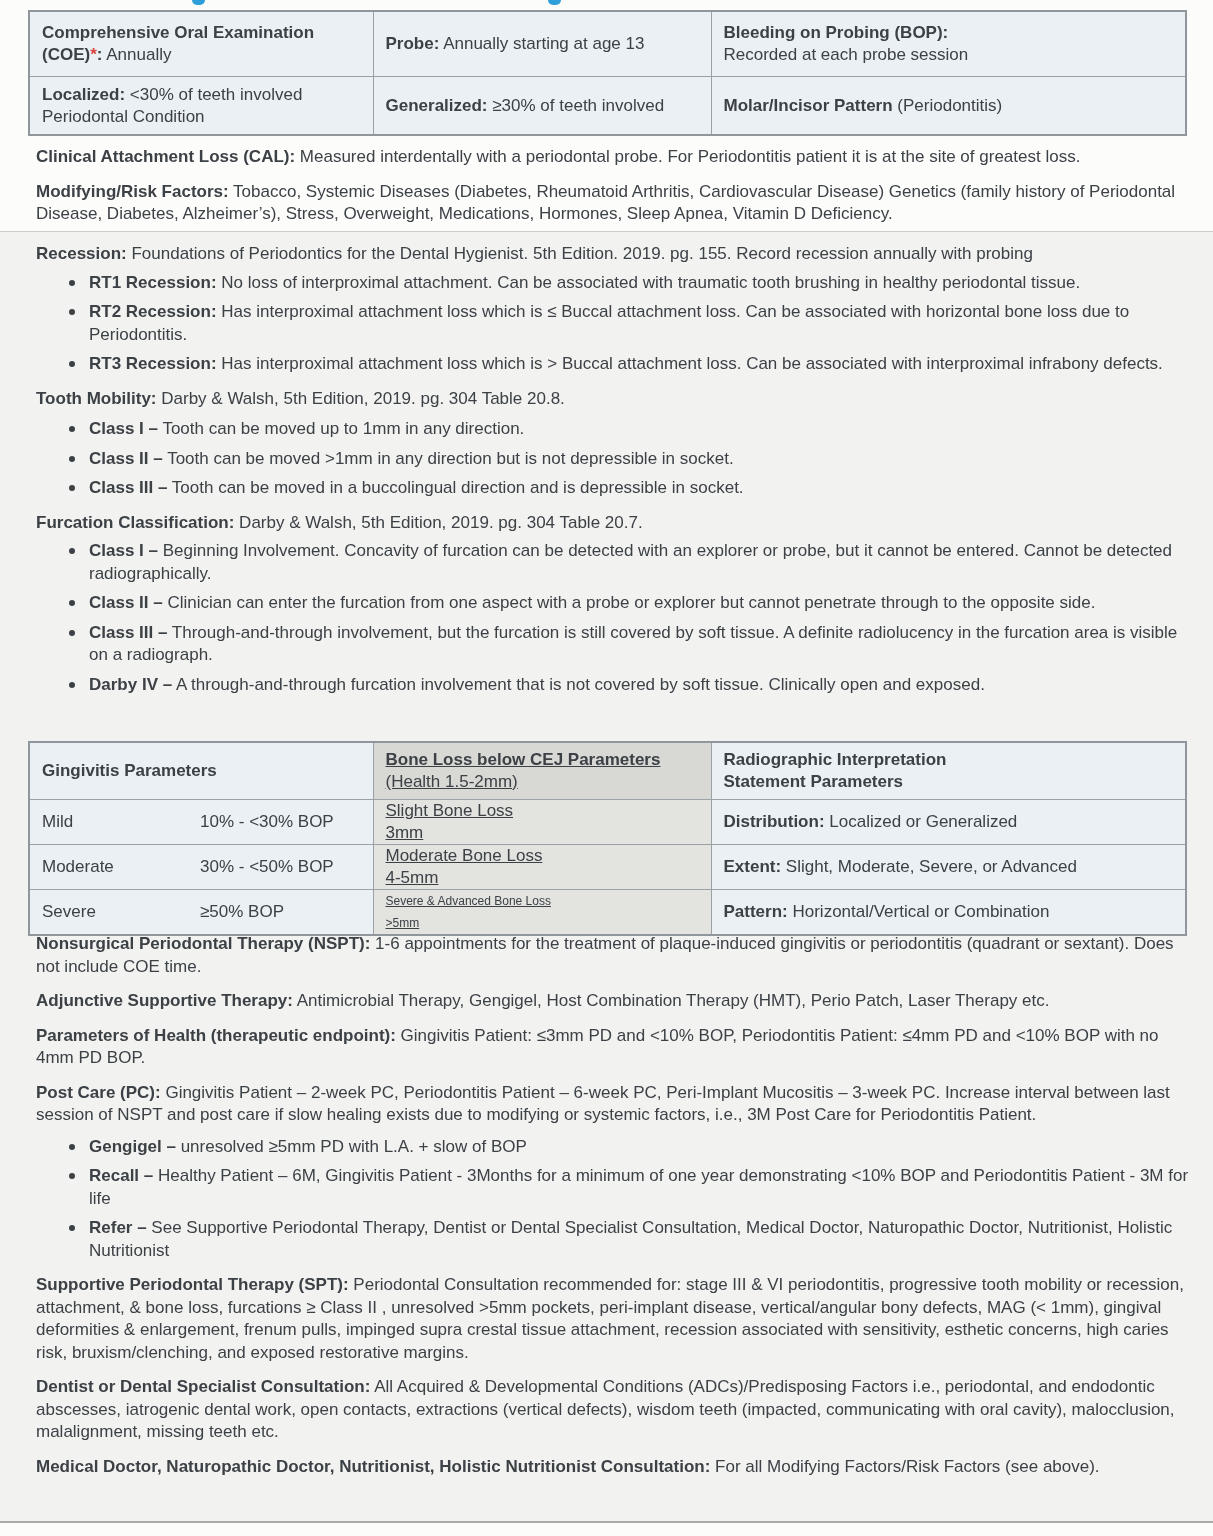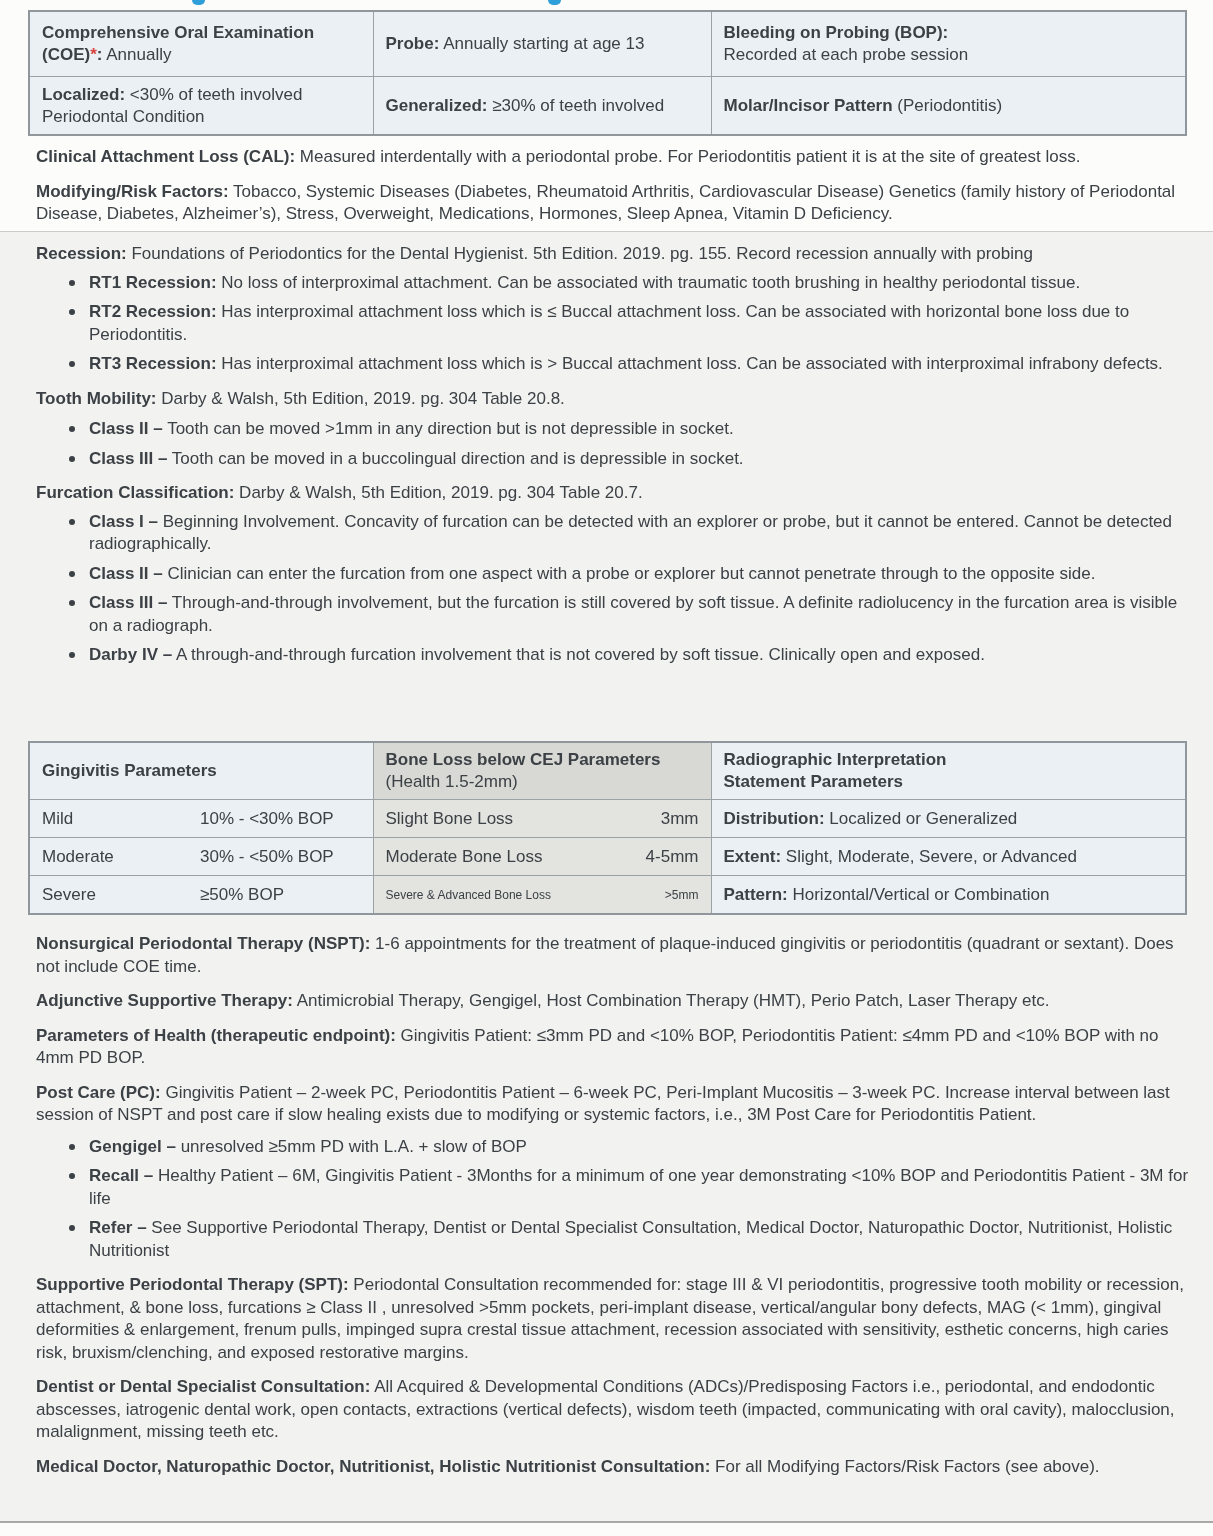--- a/index.html
+++ b/index.html
@@ -35,24 +35,24 @@
 
   #table1 { top:10px; left:28px; width:1157px; }
   #table1 col.c1 { width:344px; } #table1 col.c2 { width:338px; } #table1 col.c3 { width:475px; }
   #table1 tr.r1 td { height:64px; }
   #table1 tr.r2 td { height:57px; }
 
   #table2 { top:741px; left:28px; width:1157px; }
   #table2 col.c1 { width:344px; } #table2 col.c2 { width:338px; } #table2 col.c3 { width:475px; }
   #table2 tr.hdr td { height:56px; }
   #table2 tr.dr td { height:37px; }
-  #table2 td.mid { background:#e3e3e0; }
+  #table2 td.mid { background:#e3e3e0;text-decoration:underline; }
   #table2 tr.hdr td.mid { background:#d8d8d5; }
   .sev { display:inline-block; width:158px; }
-  .bone { display:flex; justify-content:space-between; align-items:baseline; }
+  .bone { display:flex; justify-content:space-between; align-items:baseline;flex-direction:column; }
 
   .textblock { left:36px; width:1155px; }
   #paras1 { top:146px; }
   #midblock { top:243px; }
   #botblock { top:933px; }
 
   .p { margin:0 0 12px 0; font-size:17px; line-height:22.5px; }
   .bullets { margin:6px 0 12px 0; }
   .bullet { display:flex; margin-bottom:7px; }
   .dot { flex:0 0 auto; width:6px; height:6px; border-radius:50%; background:#3c4146; margin:8px 14px 0 33px; }
@@ -119,20 +119,24 @@
         <div class="bt"><span class="b">RT2 Recession:</span><span> Has interproximal attachment loss which is ≤ Buccal attachment loss. Can be associated with horizontal bone loss due to Periodontitis.</span></div>
       </div>
     <div class="bullet">
         <span class="dot"></span>
         <div class="bt"><span class="b">RT3 Recession:</span><span> Has interproximal attachment loss which is &gt; Buccal attachment loss. Can be associated with interproximal infrabony defects.</span></div>
       </div>
   </div>
 
   <p class="p" style="margin-bottom:8px"><span class="b">Tooth Mobility:</span><span> Darby &amp; Walsh, 5th Edition, 2019. pg. 304 Table 20.8.</span></p>
   <div class="bullets">
+    <div class="bullet">
+        <span class="dot"></span>
+        <div class="bt"><span class="b">Class I –</span><span> Tooth can be moved up to 1mm in any direction.</span></div>
+      </div>
     <div class="bullet">
         <span class="dot"></span>
         <div class="bt"><span class="b">Class II –</span><span> Tooth can be moved &gt;1mm in any direction but is not depressible in socket.</span></div>
       </div>
     <div class="bullet">
         <span class="dot"></span>
         <div class="bt"><span class="b">Class III –</span><span> Tooth can be moved in a buccolingual direction and is depressible in socket.</span></div>
       </div>
   </div>
 

